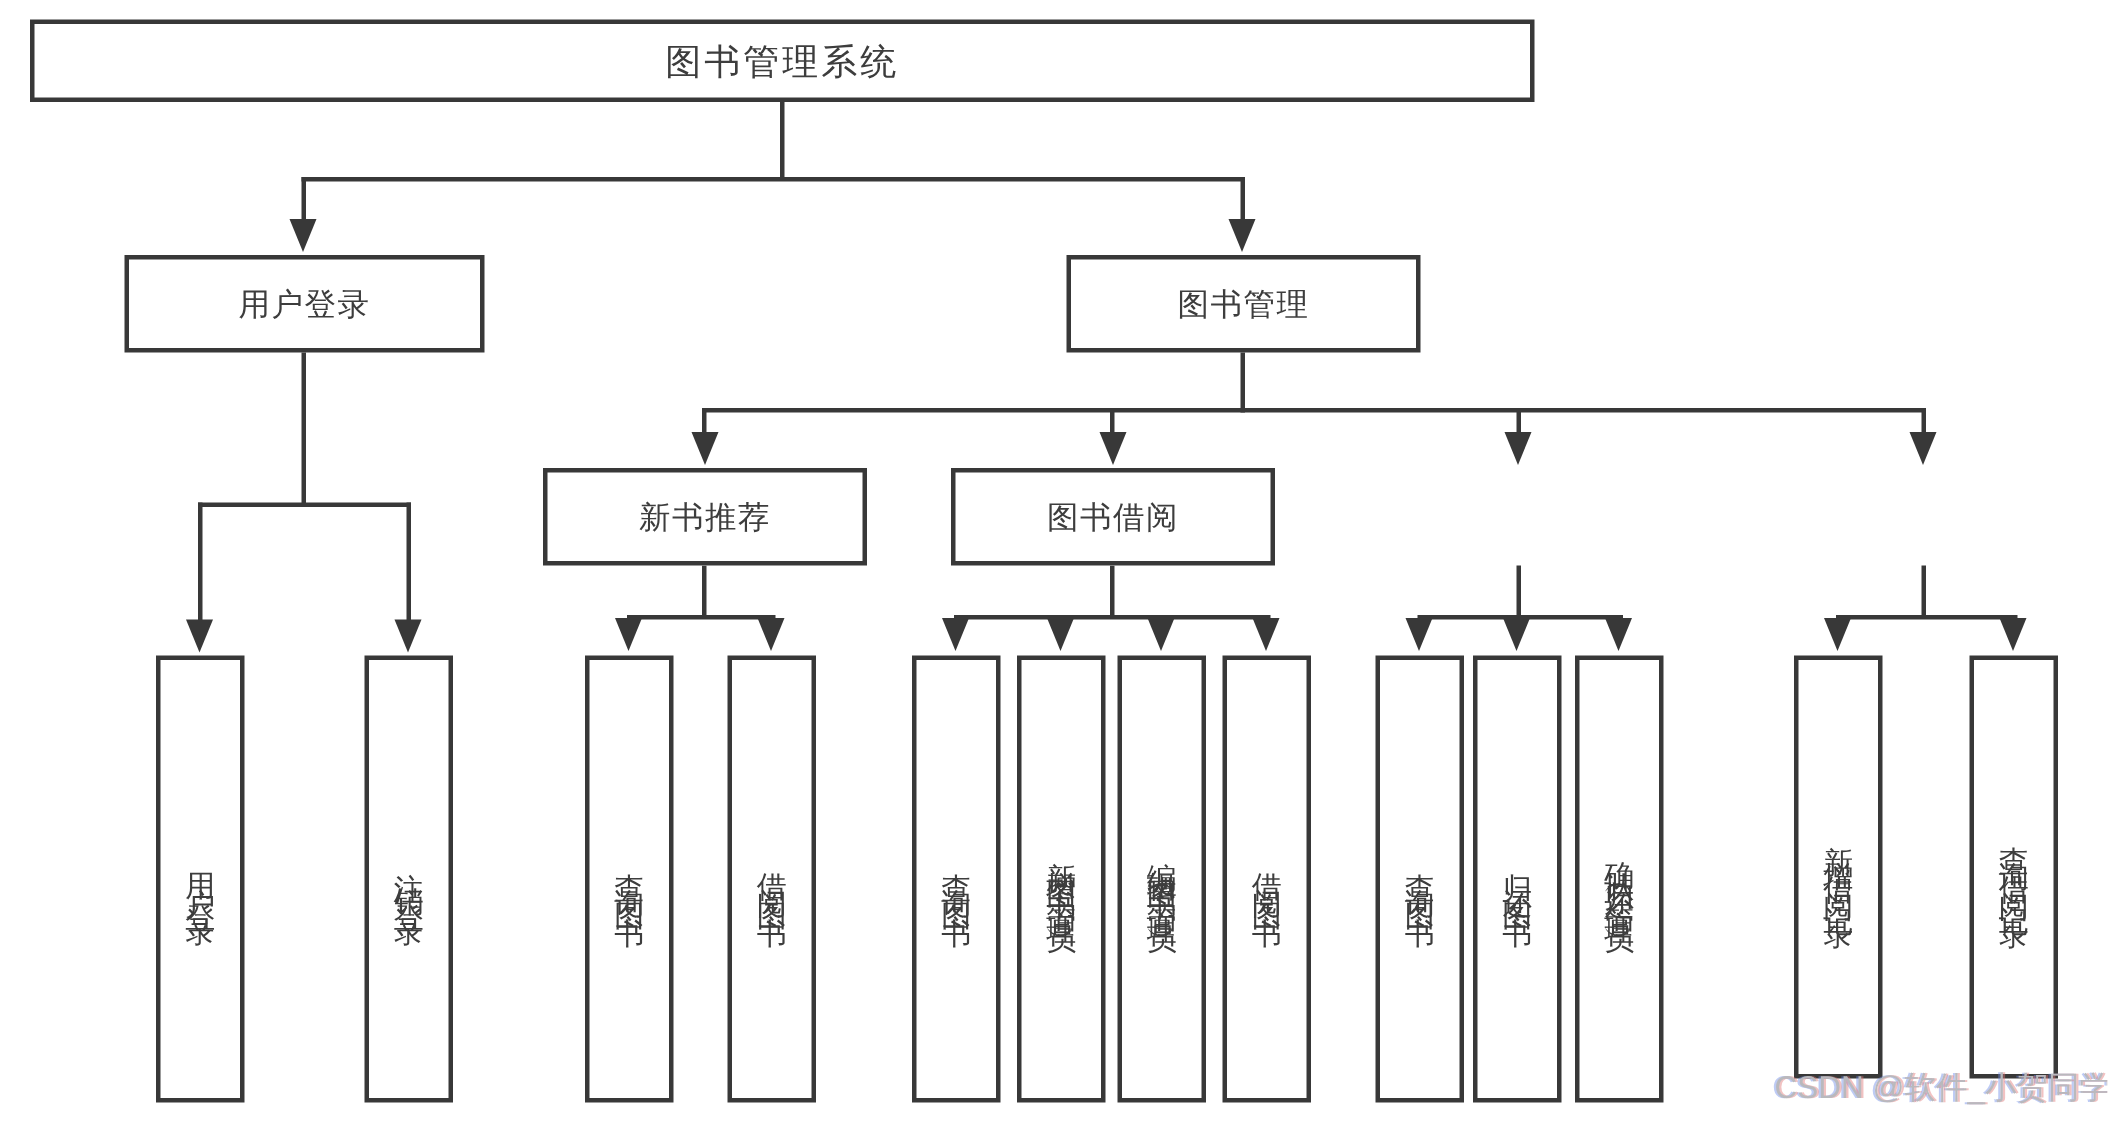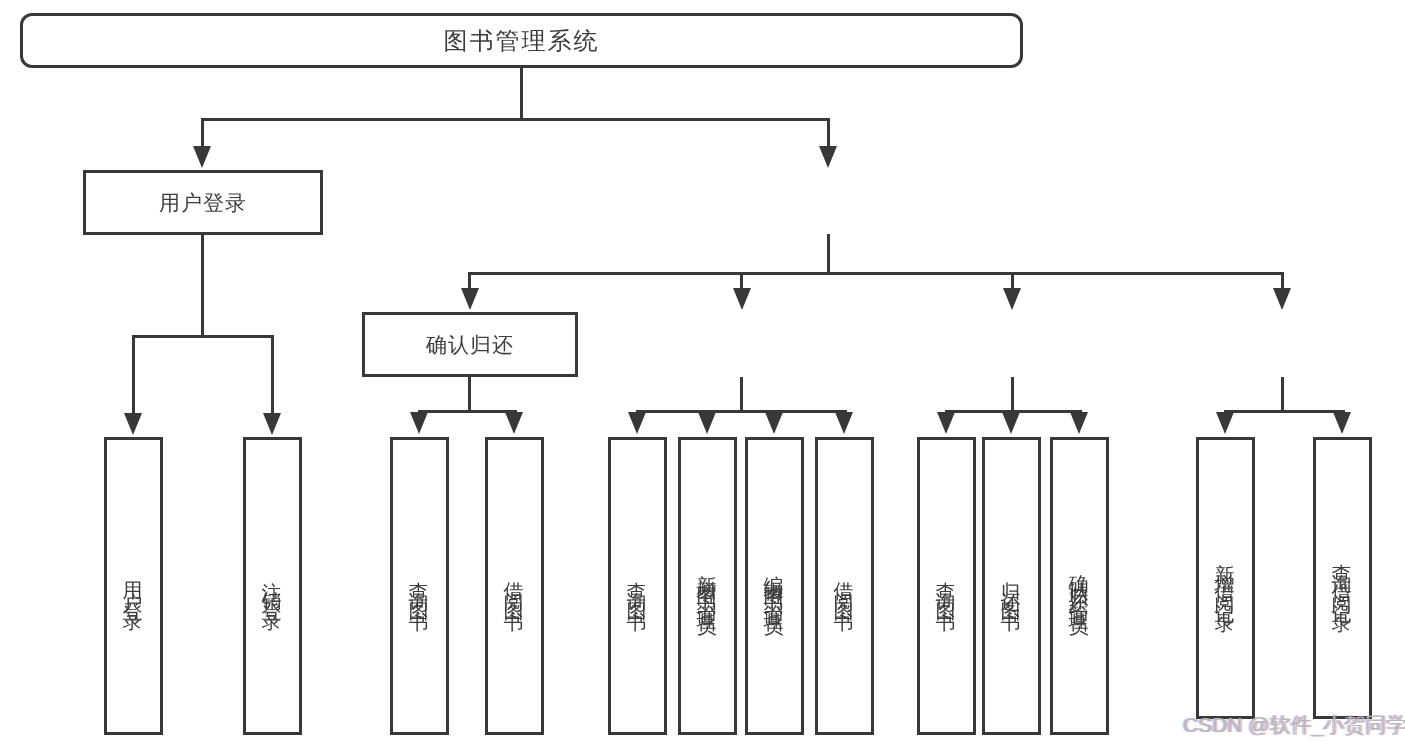--- a/index.html
+++ b/index.html
@@ -18,21 +18,21 @@
   .hbox{
     position:absolute;
     box-sizing:border-box;
     border:3px solid var(--line);
     background:#fff;
     display:flex;align-items:center;justify-content:center;
     font-size:21px;color:var(--text);
     letter-spacing:1px;
     white-space:nowrap;
   }
-  .rootbox{font-size:24px;letter-spacing:2px;border-radius:12px;}
+  .rootbox{font-size:24px;letter-spacing:2px;}
   .vbox{
     position:absolute;
     box-sizing:border-box;
     border:3px solid var(--line);
     background:#fff;
     display:flex;align-items:center;justify-content:center;
     writing-mode:vertical-rl;
     text-orientation:mixed;
     font-size:20px;color:var(--text);
     letter-spacing:10px;
@@ -109,23 +109,29 @@
   <div class="ar" style="left:1216px;top:412px"></div>
   <div class="ar" style="left:1333px;top:412px"></div>
 
   <div class="hbox rootbox" style="left:20px;top:13px;width:1003px;height:55px">
     <span>图书管理系统</span>
   </div>
 
   <div class="hbox" style="left:83px;top:170px;width:240px;height:65px">
     <span>用户登录</span>
   </div>
+  <div class="hbox" style="left:711px;top:170px;width:236px;height:65px">
+    <span>图书管理</span>
+  </div>
 
   <div class="hbox" style="left:362px;top:312px;width:216px;height:65px">
-    <span>确认归还</span>
+    <span>新书推荐</span>
+  </div>
+  <div class="hbox" style="left:634px;top:312px;width:216px;height:65px">
+    <span>图书借阅</span>
   </div>
 
   <div class="vbox" style="left:104px">
     <span>用户登录</span>
   </div>
   <div class="vbox" style="left:243px">
     <span>注销登录</span>
   </div>
 
   <div class="vbox" style="left:390px">

